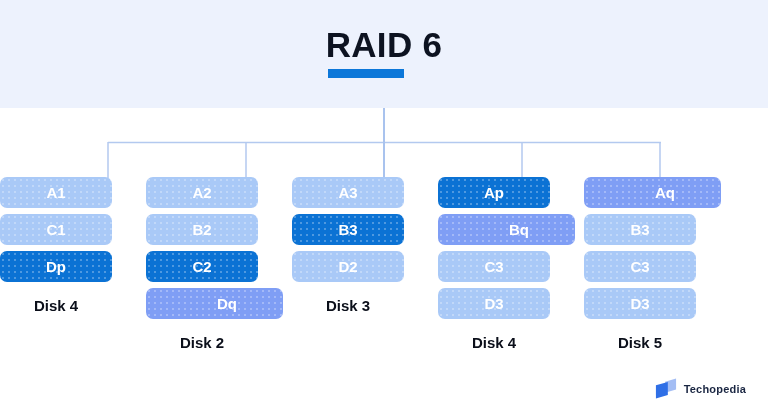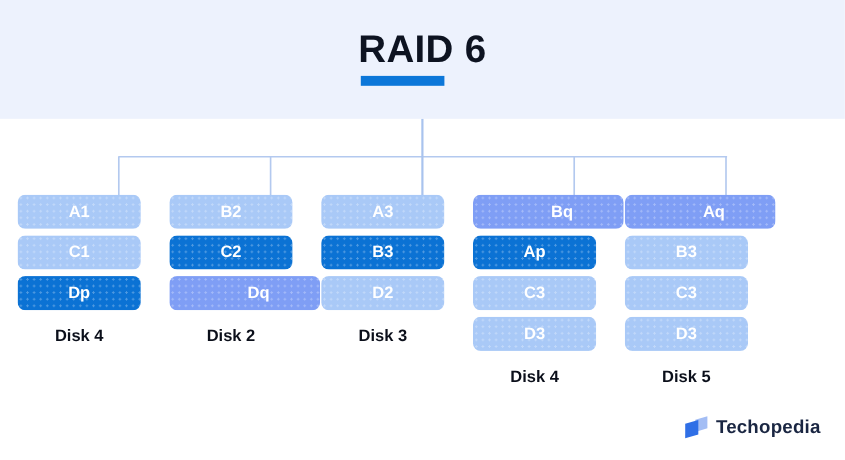--- a/index.html
+++ b/index.html
@@ -26,21 +26,21 @@
     background:var(--underline,#0c77d9);
     transform:translateX(-18px);
   }
 
   
   .connectors{position:absolute;top:108px;left:0;}
 
   
   .disks-row{
     position:absolute;top:177px;left:0;width:696px;
-    display:flex;justify-content:center;gap:26px;
+    display:flex;justify-content:space-between;gap:26px;
   }
   .disk-column{width:112px;display:flex;flex-direction:column;align-items:center;}
   .disk-blocks{width:112px;}
   .block{
     width:112px;height:31px;margin-bottom:6px;border-radius:7px;
     text-align:center;line-height:31px;
     font-size:15px;font-weight:700;color:var(--block_text,#ffffff);
     background-image:radial-gradient(rgba(255,255,255,.28) 1px, transparent 1.2px);
     background-size:6px 6px;
   }
@@ -51,21 +51,21 @@
     margin-top:9px;font-size:15px;font-weight:700;
     color:var(--disk_label_color,#0b0f1a);
   }
 
   
   .brand{
     position:absolute;right:22px;bottom:16px;
     display:flex;align-items:center;gap:7px;
   }
   .brand-text{
-    font-size:17px;font-weight:700;letter-spacing:.2px;
+    font-size:11px;font-weight:700;letter-spacing:.2px;
     color:var(--brand_color,#1a2642);
   }
 </style>
 </head>
 <body>
 
 <div class="page">
 
   <div class="header">
     <div class="title">RAID 6</div>
@@ -86,40 +86,41 @@
       <div class="disk-blocks">
           <div class="block data">A1</div>
           <div class="block data">C1</div>
           <div class="block parity-p">Dp</div>
         </div>
       <div class="disk-label">Disk 4</div>
     </div>
 
     <div class="disk-column">
       <div class="disk-blocks">
+          <div class="block data">A2</div>
           <div class="block data">B2</div>
           <div class="block parity-p">C2</div>
           <div class="block parity-q">Dq</div>
         </div>
       <div class="disk-label">Disk 2</div>
     </div>
 
     <div class="disk-column">
       <div class="disk-blocks">
           <div class="block data">A3</div>
           <div class="block parity-p">B3</div>
           <div class="block data">D2</div>
         </div>
       <div class="disk-label">Disk 3</div>
     </div>
 
     <div class="disk-column">
       <div class="disk-blocks">
+          <div class="block parity-p">Ap</div>
           <div class="block parity-q">Bq</div>
-          <div class="block parity-p">Ap</div>
           <div class="block data">C3</div>
           <div class="block data">D3</div>
         </div>
       <div class="disk-label">Disk 4</div>
     </div>
 
     <div class="disk-column">
       <div class="disk-blocks">
           <div class="block parity-q">Aq</div>
           <div class="block data">B3</div>

